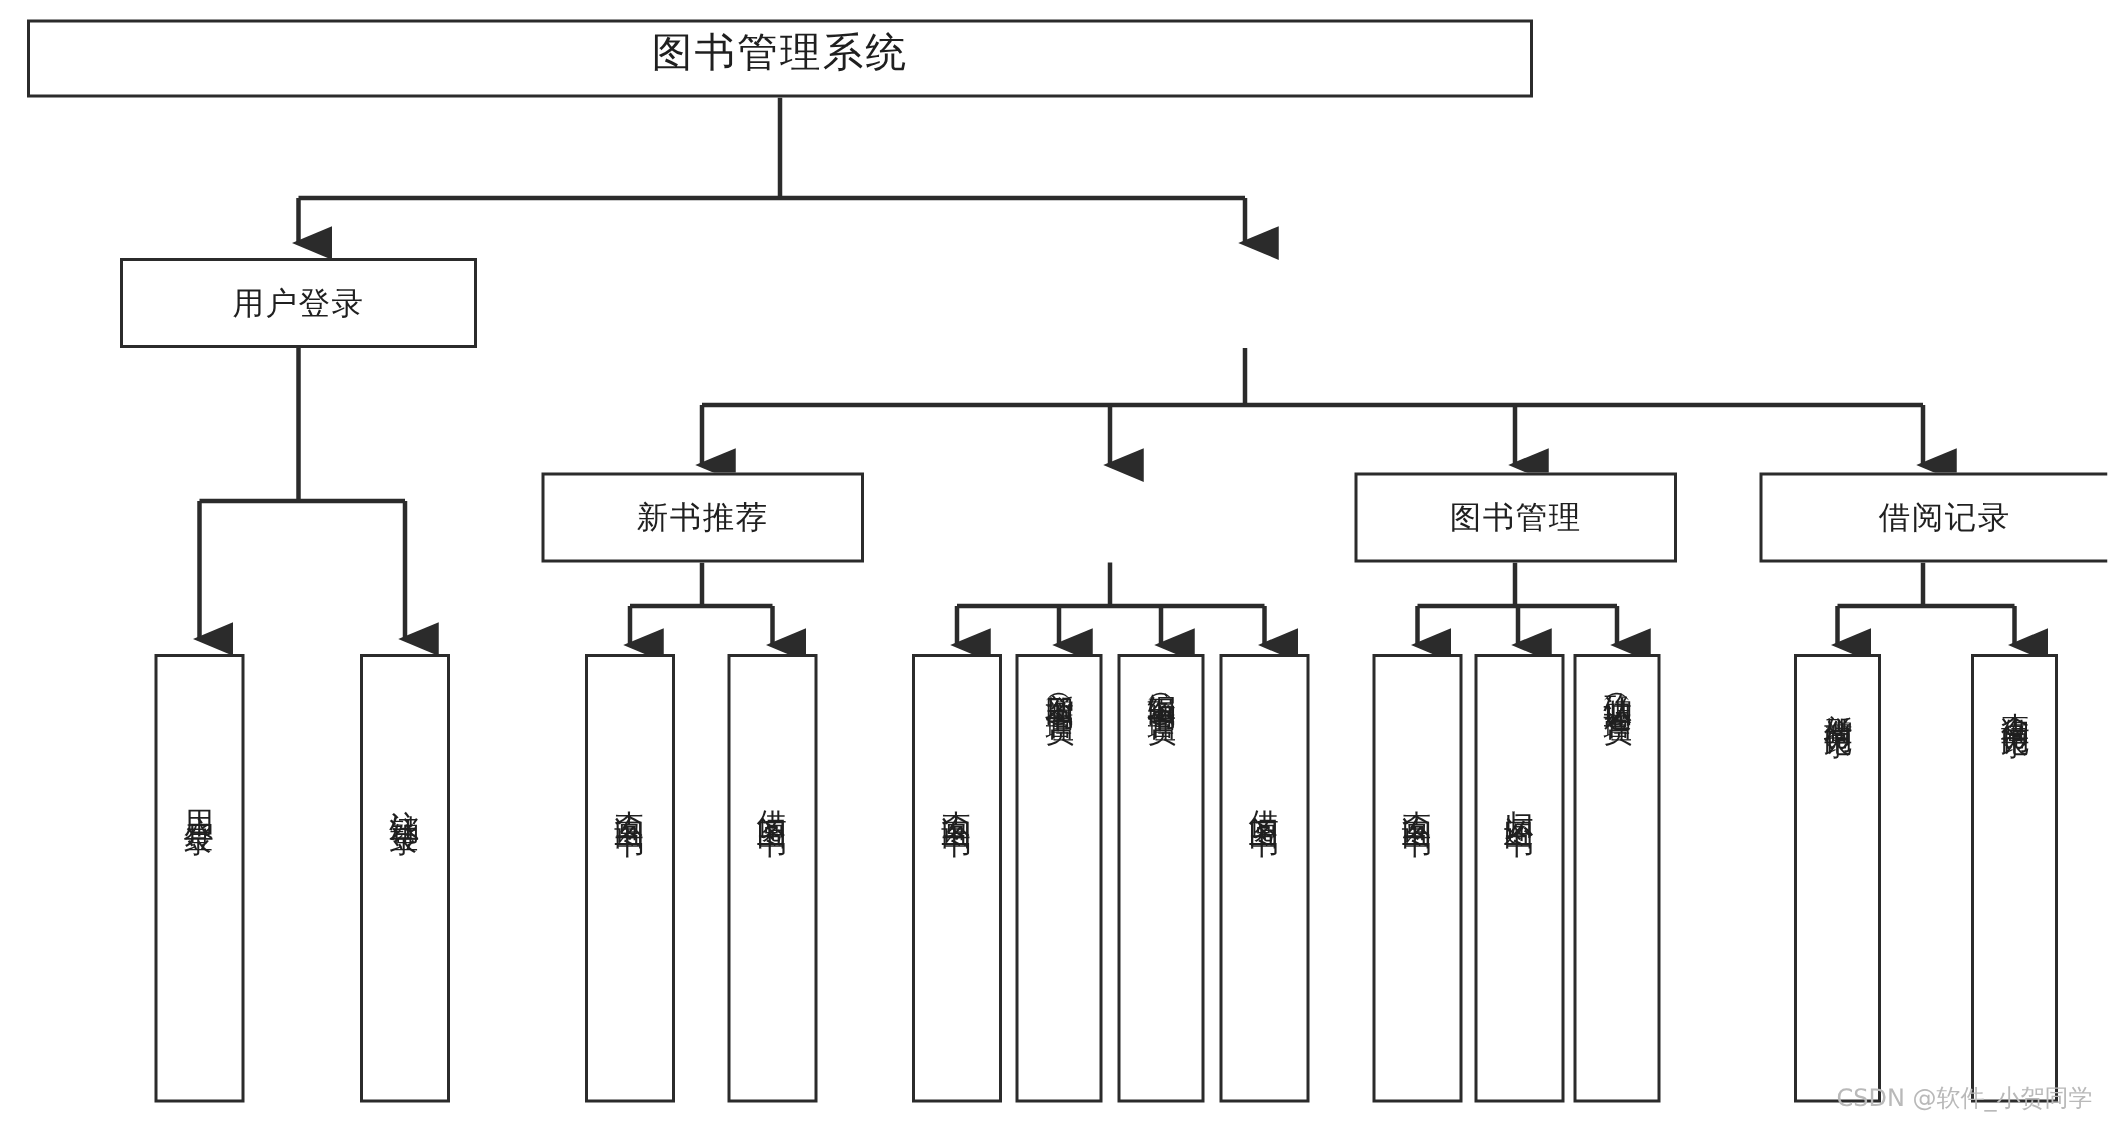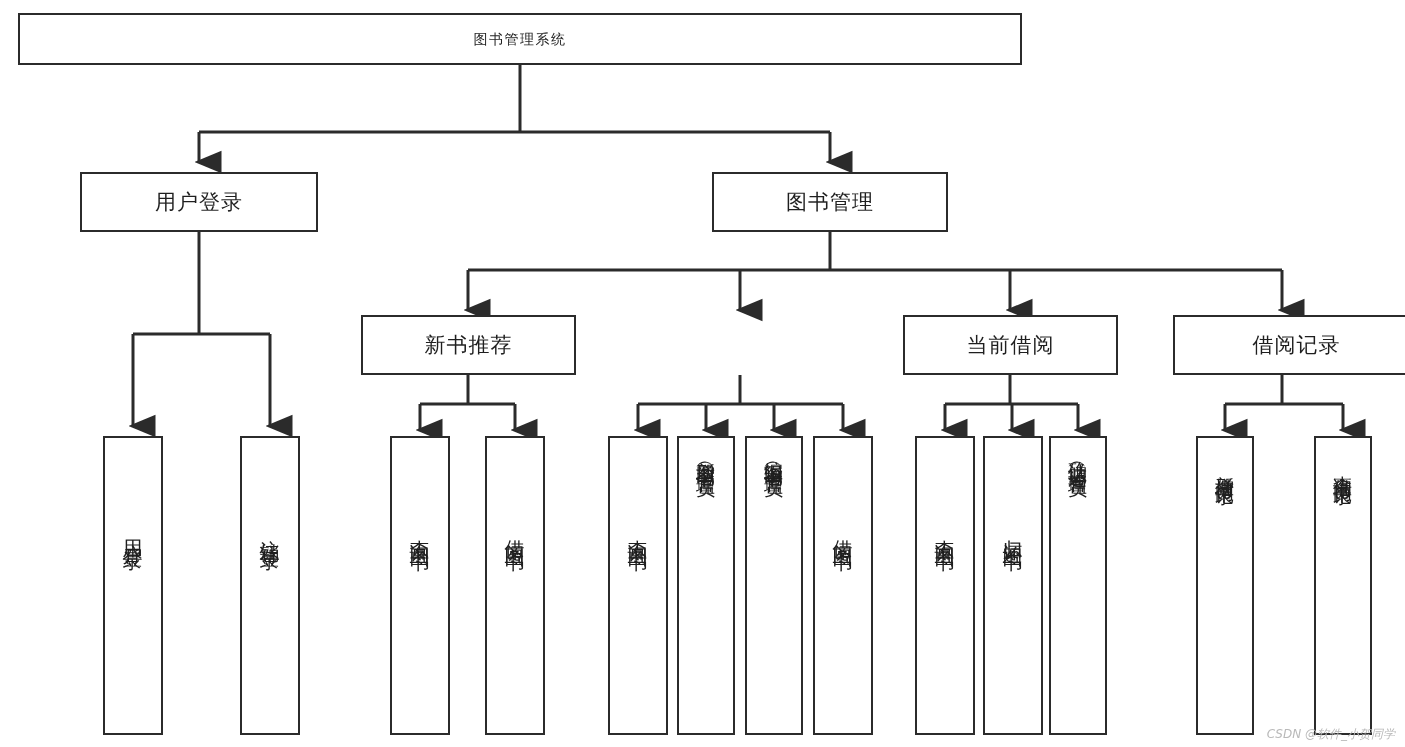--- a/index.html
+++ b/index.html
@@ -39,22 +39,23 @@
     line-height:1.18;
     text-align:center;
     white-space:pre-line;
   }
   
   .node.h .label{
     font-size:21px;
     letter-spacing:1px;
   }
   .node.root .label{
-    font-size:14px;
+    font-size:27px;
     letter-spacing:1.5px;
+    font-family:Liberation Mono, monospace;
   }
   
   .node.v{
     align-items:flex-start;
     justify-content:center;
     padding-top:14px;
   }
   .node.v .label{
     writing-mode:vertical-rl;
     text-orientation:upright;
@@ -65,26 +66,25 @@
   }
   .node.v.tall .label{
     font-size:19px;
     letter-spacing:2.5px;
   }
   
   #watermark{
     position:absolute;
     right:10px;
     bottom:4px;
-    font-size:12px;
+    font-size:16px;
     color:#b9b9b9;
     z-index:5;
     white-space:nowrap;
     user-select:none;
-    font-style:italic;
   }
 </style>
 </head>
 <body>
 
 <div id="canvas">
 
   <svg id="wires" viewBox="0 0 1405 747" width="1405" height="747" xmlns="http://www.w3.org/2000/svg">
     <defs>
       <marker id="arrow" viewBox="0 0 12 12" refX="6" refY="10" markerWidth="9" markerHeight="9" orient="auto-start-reverse">
@@ -136,31 +136,28 @@
   </svg>
 
   <div class="node h root" style="left:18px;top:13px;width:1004px;height:52px;">
     <span class="label">图书管理系统</span>
   </div>
 
   <div class="node h" style="left:80px;top:172px;width:238px;height:60px;">
     <span class="label">用户登录</span>
   </div>
 
-  <div class="node h" style="left:712px;top:172px;width:236px;height:60px;">
-    <span class="label">图书管理</span>
-  </div>
 
   <div class="node h" style="left:361px;top:315px;width:215px;height:60px;">
     <span class="label">新书推荐</span>
   </div>
 
 
   <div class="node h" style="left:903px;top:315px;width:215px;height:60px;">
-    <span class="label">当前借阅</span>
+    <span class="label">图书管理</span>
   </div>
 
   <div class="node h" style="left:1173px;top:315px;width:247px;height:60px;">
     <span class="label">借阅记录</span>
   </div>
 
   <div class="node v" style="left:103px;top:436px;width:60px;height:299px;padding-top:86px;">
     <span class="label">用户登录</span>
   </div>
 

